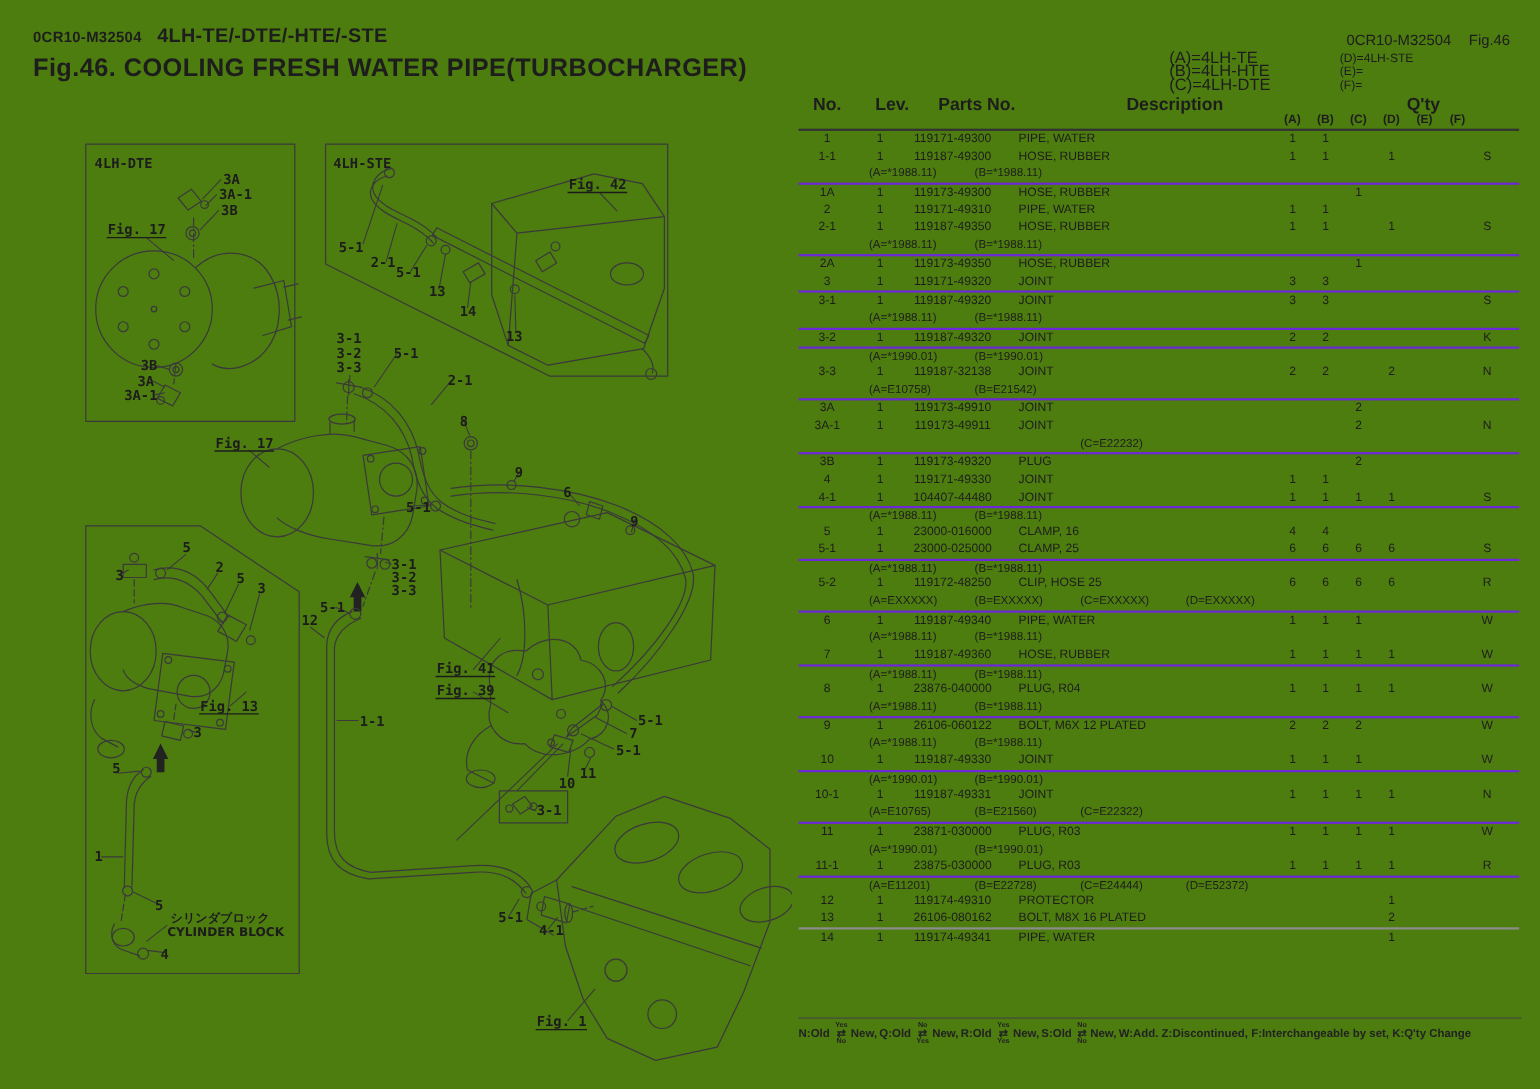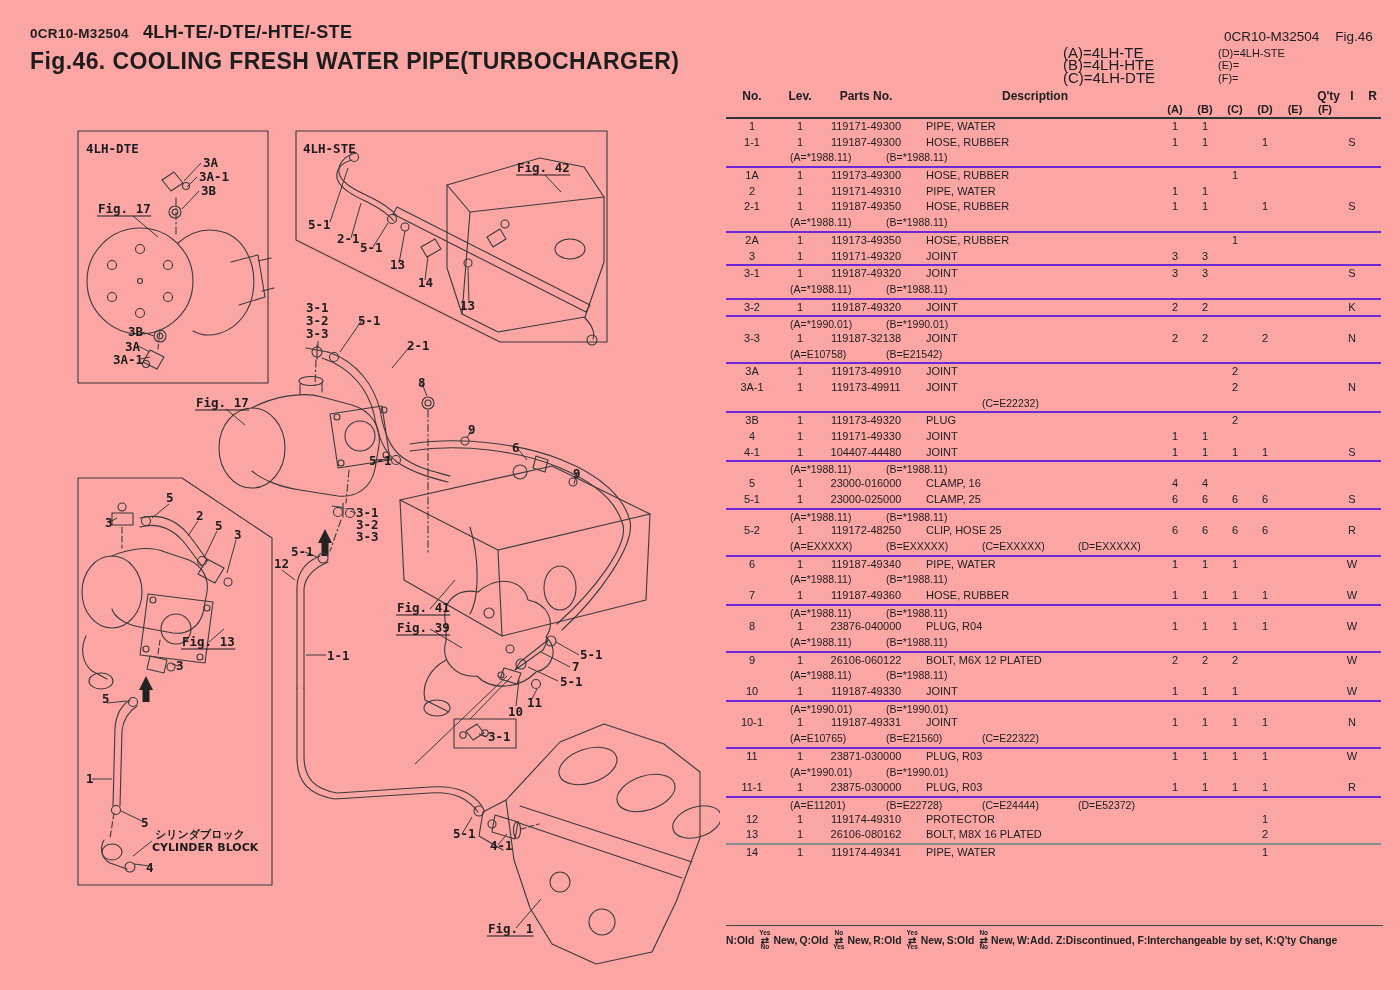--- a/index.html
+++ b/index.html
@@ -1,40 +1,40 @@
 <!DOCTYPE html>
 <html><head>
 <meta charset="utf-8">
 <style>
   html,body{margin:0;padding:0;background:#e8e8e8;}
-  .page{position:relative;width:1400px;height:990px;background:#fca5a5;overflow:hidden;
+  .page{position:relative;width:1400px;height:990px;background:#4d7c0f;overflow:hidden;
         font-family:"Liberation Sans",sans-serif;color:#1d1d1d;}
   
   .hdr-left{position:absolute;left:30px;top:22px;}
   .hdr-line1{display:flex;align-items:baseline;gap:14px;}
   .doc-code{font-size:13.5px;font-weight:bold;letter-spacing:.3px;}
   .models{font-size:18px;font-weight:bold;letter-spacing:.3px;}
   .page-title{margin-top:5px;font-size:23px;font-weight:bold;letter-spacing:.4px;}
   .hdr-right{position:absolute;left:1224px;top:29px;font-size:13.5px;font-weight:normal;}
   .hdr-right span{margin-right:16px;}
   
   .legendL{position:absolute;left:1063px;top:47px;font-size:15px;line-height:12.3px;}
   .legendR{position:absolute;left:1218px;top:47px;font-size:11px;line-height:12.3px;}
   
   .ptable{position:absolute;left:726px;top:88px;width:655px;}
   .thead{border-bottom:2px solid #333;}
   .th-r1,.th-r2,.trow{display:flex;}
-  .th-r1{height:15px;line-height:16px;font-size:12px;font-weight:bold;}
+  .th-r1{height:15px;line-height:16px;font-size:16px;font-weight:bold;gap:11px;}
   .th-r2{height:14px;line-height:12px;font-size:11px;font-weight:bold;}
   .c-no{width:52px;text-align:center;flex:none;}
   .c-lev{width:44px;text-align:center;flex:none;}
   .c-pn{width:88px;text-align:center;flex:none;}
   .c-ds{width:250px;text-align:left;padding-left:16px;box-sizing:border-box;flex:none;}
   .c-dsh{width:250px;text-align:center;flex:none;}
-  .c-qh{width:180px;text-align:right;flex:none;}
+  .c-qh{width:180px;text-align:center;flex:none;}
   .c-q{width:30px;text-align:center;flex:none;}
   .c-i{width:24px;text-align:center;flex:none;}
   .c-r{width:17px;text-align:center;flex:none;}
   .th-sp{width:434px;flex:none;}
   .trow{height:15.7px;line-height:15.7px;font-size:11px;}
   .trow span{flex:none;display:block;}
   .trow.note{padding-left:64px;box-sizing:border-box;font-size:10.5px;}
   .nslot{width:96px;text-align:left;}
   .rule{border-top:2px solid #6d28d9;}
   .rule.thick{border-top:2.5px solid #8c8c8c;}

